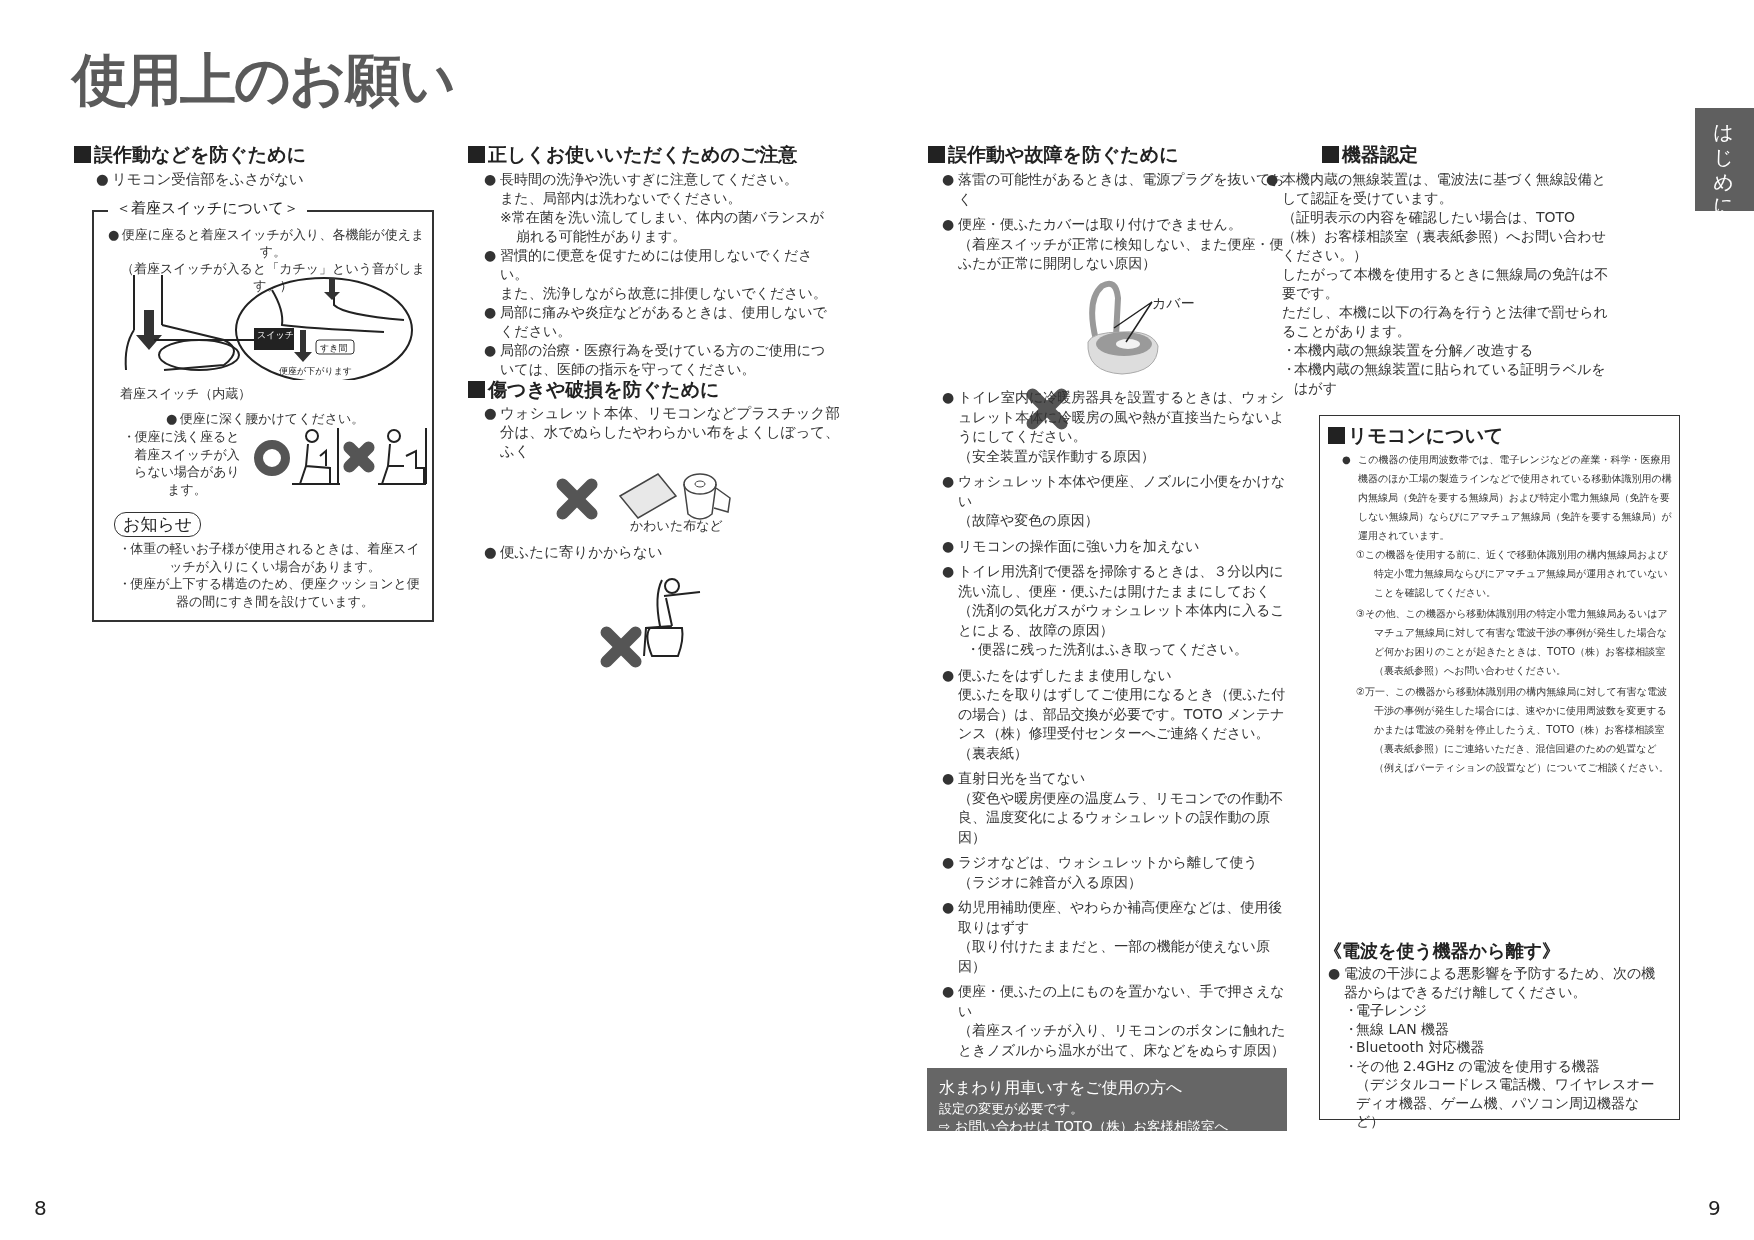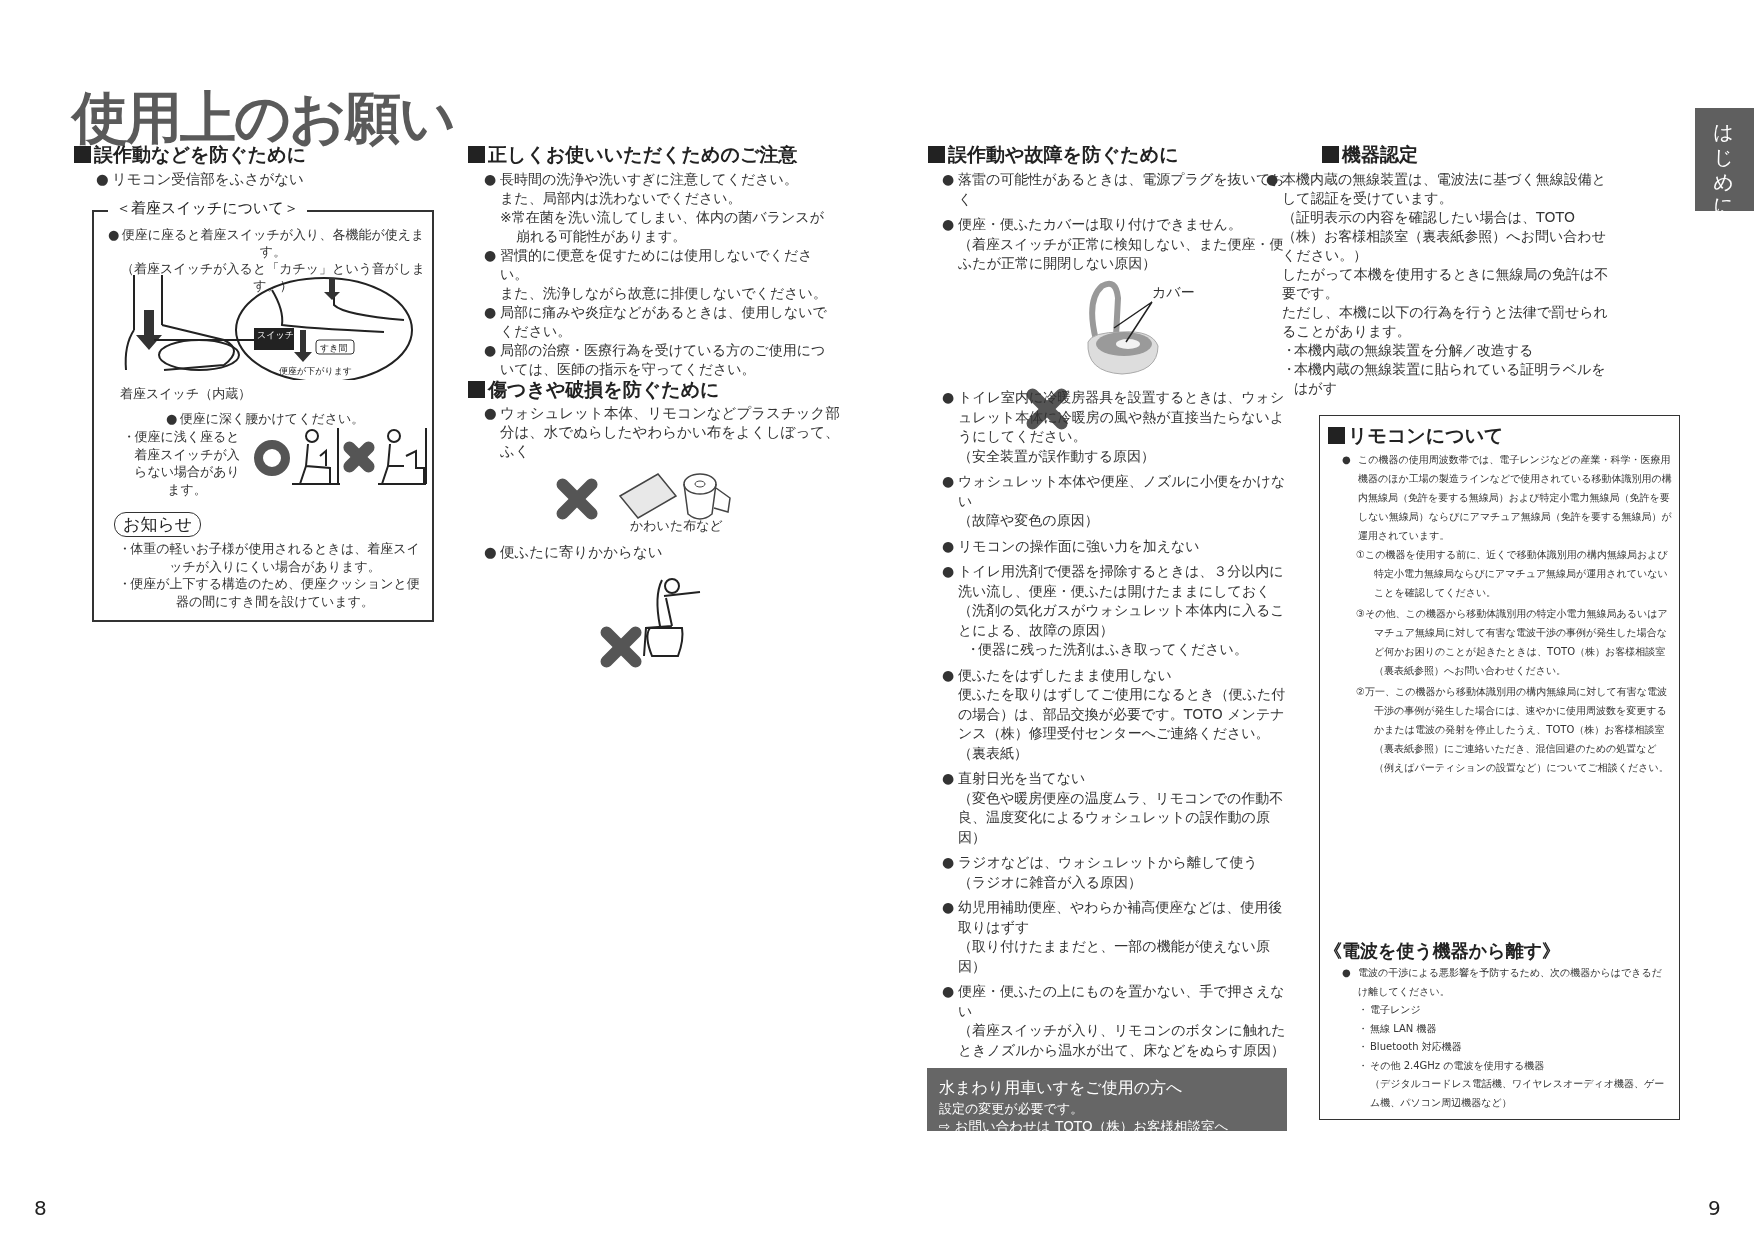--- a/index.html
+++ b/index.html
@@ -1,19 +1,19 @@
 <!DOCTYPE html>
 <html><head>
 <meta charset="utf-8">
 <style>
   html, body { margin:0; padding:0; background:#ffffff; }
   body { width:1754px; height:1240px; position:relative; overflow:hidden;
          font-family:"DejaVu Sans", sans-serif; color:#333; }
   .abs { position:absolute; }
-  .page-title { left:72px; top:52px; font-size:56px; font-weight:bold; color:#5a5a5a; letter-spacing:-2px; line-height:1;margin-top:38px; }
+  .page-title { left:72px; top:52px; font-size:56px; font-weight:bold; color:#5a5a5a; letter-spacing:-2px; line-height:1; }
   .h2 { font-size:19px; font-weight:bold; color:#222; line-height:1.2; white-space:nowrap; }
   .h2 .sq { display:inline-block; width:17px; height:17px; background:#222; margin-right:3px; vertical-align:-2px; }
   .txt { font-size:14.5px; line-height:19px; color:#333; }
   .bul { padding-left:16px; text-indent:-16px; }
   .bul::before { content:"●"; display:inline-block; width:16px; text-indent:0; }
   .dot { padding-left:12px; text-indent:-12px; }
   .dot::before { content:"・"; display:inline-block; width:12px; text-indent:0; }
   .gap { margin-top:6px; }
   .note-box { border:2px solid #333; box-sizing:border-box;text-align:center; }
   .legend { position:absolute; top:-13px; left:14px; background:#fff; padding:0 8px; font-size:15px; color:#222; }
@@ -121,21 +121,21 @@
 <div class="abs xmark" style="left:1024px;top:294px;width:46px;height:46px;"></div>
 <svg class="abs" style="left:1082px;top:280px;" width="90" height="98">
   <path d="M14 60 Q4 20 20 6 Q34 -2 36 18 L34 56" fill="#fff" stroke="#999" stroke-width="6"></path>
   <path d="M6 62 Q4 92 40 94 Q76 92 76 66 Q70 50 40 52 Q10 52 6 62 Z" fill="#ddd" stroke="#aaa"></path>
   <ellipse cx="42" cy="64" rx="28" ry="12" fill="#9a9a9a"></ellipse>
   <ellipse cx="46" cy="64" rx="12" ry="5" fill="#f2f2f2"></ellipse>
 </svg>
 <svg class="abs" style="left:1112px;top:296px;" width="42" height="50">
   <path d="M2 32 L40 6 M14 46 L40 6" stroke="#222" stroke-width="1.5" fill="none"></path>
 </svg>
-<div class="abs txt" style="left:1152px;top:283px;font-size:14px;">カバー</div>
+<div class="abs txt" style="left:1152px;top:294px;font-size:14px;">カバー</div>
 
 <div class="abs txt" style="left:942px;top:388px;width:345px;font-size:14px;line-height:19.5px;">
   <div class="bul"><span>トイレ室内に冷暖房器具を設置するときは、ウォシュレット本体に冷暖房の風や熱が直接当たらないようにしてください。</span><div style="text-indent:0;">（安全装置が誤作動する原因）</div></div>
   <div class="bul gap"><span>ウォシュレット本体や便座、ノズルに小便をかけない</span><div style="text-indent:0;">（故障や変色の原因）</div></div>
   <div class="bul gap">リモコンの操作面に強い力を加えない</div>
   <div class="bul gap"><span>トイレ用洗剤で便器を掃除するときは、３分以内に洗い流し、便座・便ふたは開けたままにしておく</span><div style="text-indent:0;">（洗剤の気化ガスがウォシュレット本体内に入ることによる、故障の原因）</div><div class="dot" style="padding-left:20px;">便器に残った洗剤はふき取ってください。</div></div>
   <div class="bul gap"><span>便ふたをはずしたまま使用しない</span><div style="text-indent:0;">便ふたを取りはずしてご使用になるとき（便ふた付の場合）は、部品交換が必要です。TOTO メンテナンス（株）修理受付センターへご連絡ください。（裏表紙）</div></div>
   <div class="bul gap"><span>直射日光を当てない</span><div style="text-indent:0;">（変色や暖房便座の温度ムラ、リモコンでの作動不良、温度変化によるウォシュレットの誤作動の原因）</div></div>
   <div class="bul gap"><span>ラジオなどは、ウォシュレットから離して使う</span><div style="text-indent:0;">（ラジオに雑音が入る原因）</div></div>
   <div class="bul gap"><span>幼児用補助便座、やわらか補高便座などは、使用後取りはずす</span><div style="text-indent:0;">（取り付けたままだと、一部の機能が使えない原因）</div></div>
@@ -160,21 +160,21 @@
 
 <div class="abs" style="left:1319px;top:415px;width:361px;height:705px;border:1.5px solid #333;box-sizing:border-box;">
   <div class="abs h2" style="left:8px;top:8px;"><span class="sq"></span><span>リモコンについて</span></div>
   <div class="abs txt" style="left:22px;top:34px;width:330px;font-size:10px;line-height:19px;">
     <div class="bul">この機器の使用周波数帯では、電子レンジなどの産業・科学・医療用機器のほか工場の製造ラインなどで使用されている移動体識別用の構内無線局（免許を要する無線局）および特定小電力無線局（免許を要しない無線局）ならびにアマチュア無線局（免許を要する無線局）が運用されています。</div>
     <div class="circ" style="padding-left:32px;">①この機器を使用する前に、近くで移動体識別用の構内無線局および特定小電力無線局ならびにアマチュア無線局が運用されていないことを確認してください。</div>
     <div class="circ" style="padding-left:32px;margin-top:2px;">③その他、この機器から移動体識別用の特定小電力無線局あるいはアマチュア無線局に対して有害な電波干渉の事例が発生した場合など何かお困りのことが起きたときは、TOTO（株）お客様相談室（裏表紙参照）へお問い合わせください。</div>
     <div class="circ" style="padding-left:32px;margin-top:2px;">②万一、この機器から移動体識別用の構内無線局に対して有害な電波干渉の事例が発生した場合には、速やかに使用周波数を変更するかまたは電波の発射を停止したうえ、TOTO（株）お客様相談室（裏表紙参照）にご連絡いただき、混信回避のための処置など（例えばパーティションの設置など）についてご相談ください。</div>
   </div>
   <div class="abs" style="left:4px;top:523px;font-size:18px;font-weight:bold;color:#222;">《電波を使う機器から離す》</div>
-  <div class="abs txt" style="left:22px;top:548px;width:330px;font-size:10px;line-height:18.5px;">
+  <div class="abs txt" style="left:8px;top:548px;width:330px;font-size:14px;line-height:18.5px;">
     <div class="bul">電波の干渉による悪影響を予防するため、次の機器からはできるだけ離してください。</div>
     <div class="dot" style="padding-left:28px;">電子レンジ</div>
     <div class="dot" style="padding-left:28px;">無線 LAN 機器</div>
     <div class="dot" style="padding-left:28px;">Bluetooth 対応機器</div>
     <div class="dot" style="padding-left:28px;">その他 2.4GHz の電波を使用する機器</div>
     <div style="padding-left:28px;">（デジタルコードレス電話機、ワイヤレスオーディオ機器、ゲーム機、パソコン周辺機器など）</div>
   </div>
 </div>
 
 <div class="abs pagenum" style="left:34px;top:1196px;">8</div>

